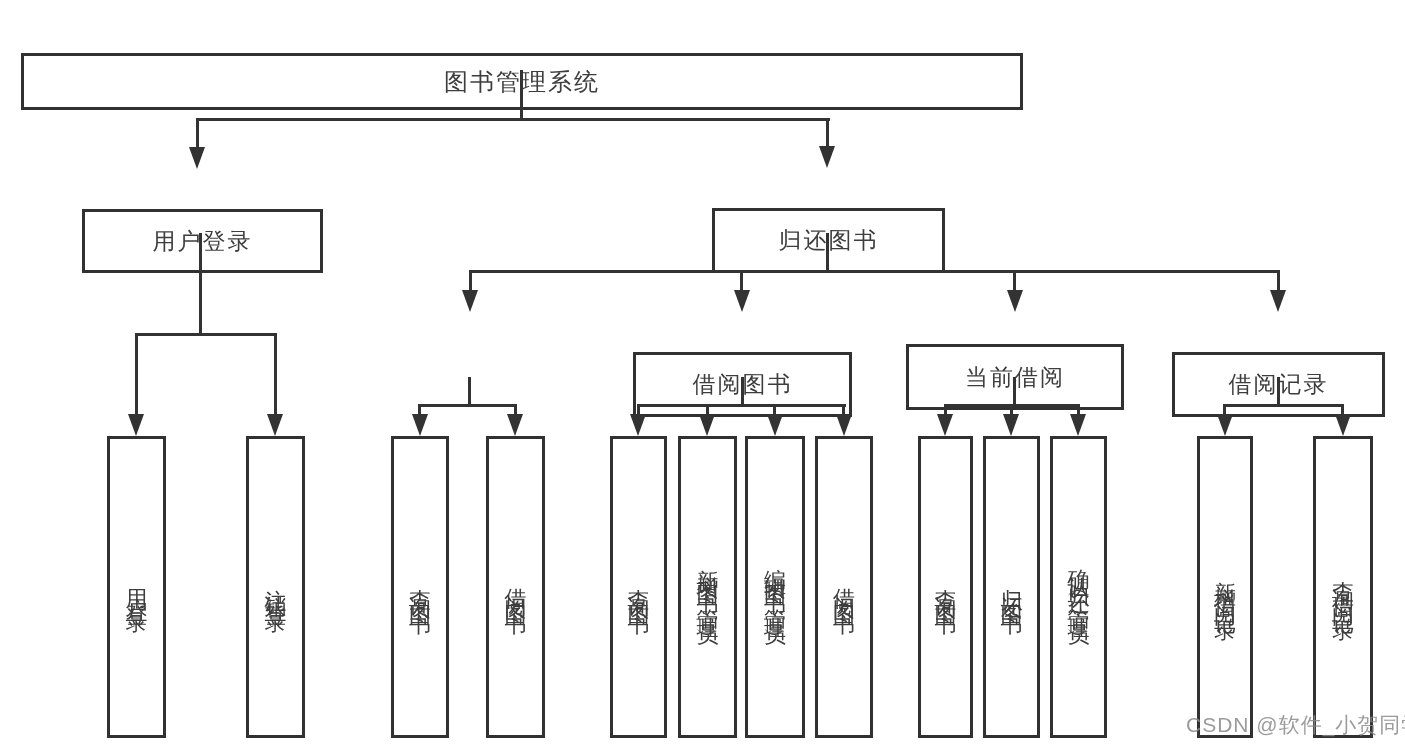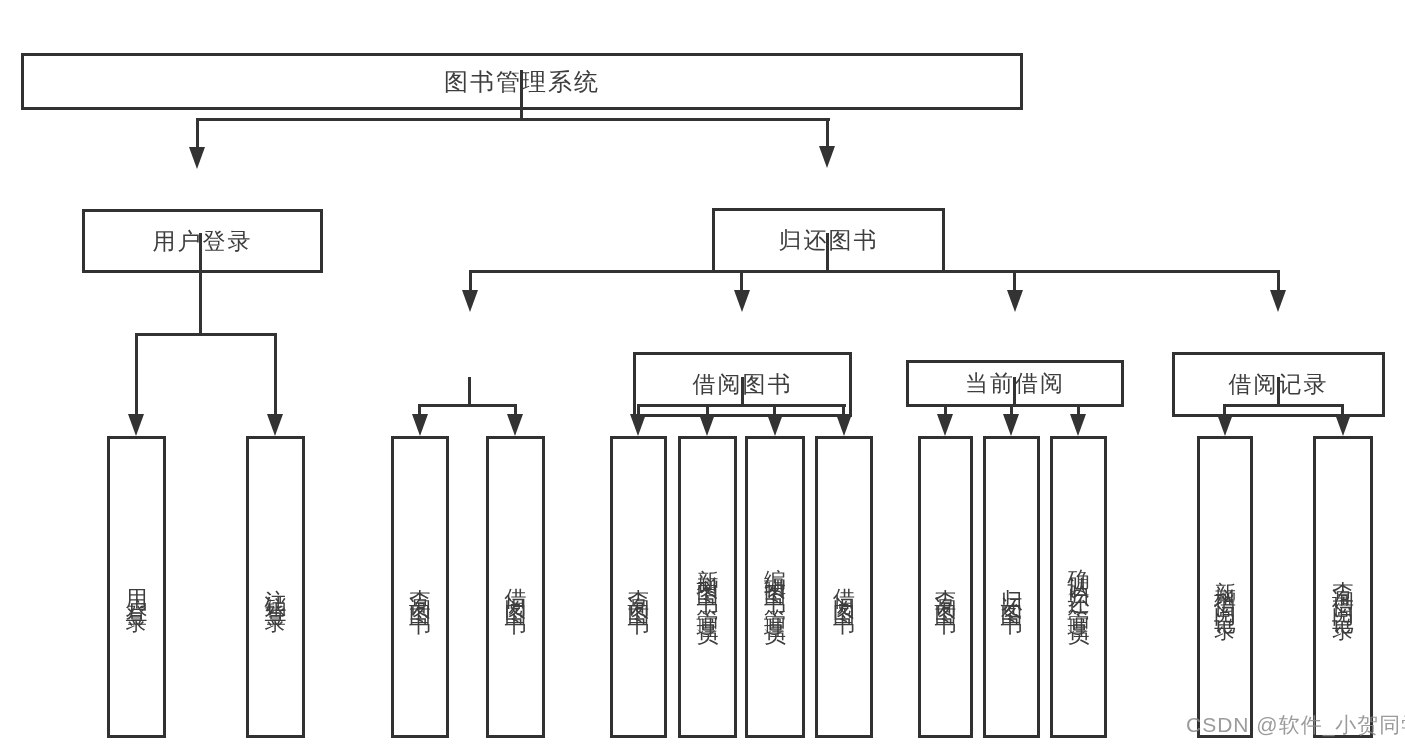--- a/index.html
+++ b/index.html
@@ -89,21 +89,21 @@
   <div class="vline" style="left:740px;top:270px;height:22px"></div>
   <div class="arr" style="left:734px;top:290px"></div>
   <div class="vline" style="left:1013px;top:270px;height:22px"></div>
   <div class="arr" style="left:1007px;top:290px"></div>
   <div class="vline" style="left:1277px;top:270px;height:22px"></div>
   <div class="arr" style="left:1270px;top:290px"></div>
 
   <div class="box hbox" style="left:633px;top:312px;width:219px;height:65px">
     <span>借阅图书</span>
   </div>
-  <div class="box hbox" style="left:906px;top:320px;width:218px;height:47px">
+  <div class="box hbox" style="left:906px;top:304px;width:218px;height:66px">
     <span>当前借阅</span>
   </div>
   <div class="box hbox" style="left:1172px;top:312px;width:213px;height:65px">
     <span>借阅记录</span>
   </div>
 
   <div class="vline" style="left:468px;top:377px;height:30px"></div>
   <div class="hline" style="left:418px;top:404px;width:99px"></div>
   <div class="vline" style="left:418px;top:404px;height:12px"></div>
   <div class="arr" style="left:412px;top:414px"></div>

